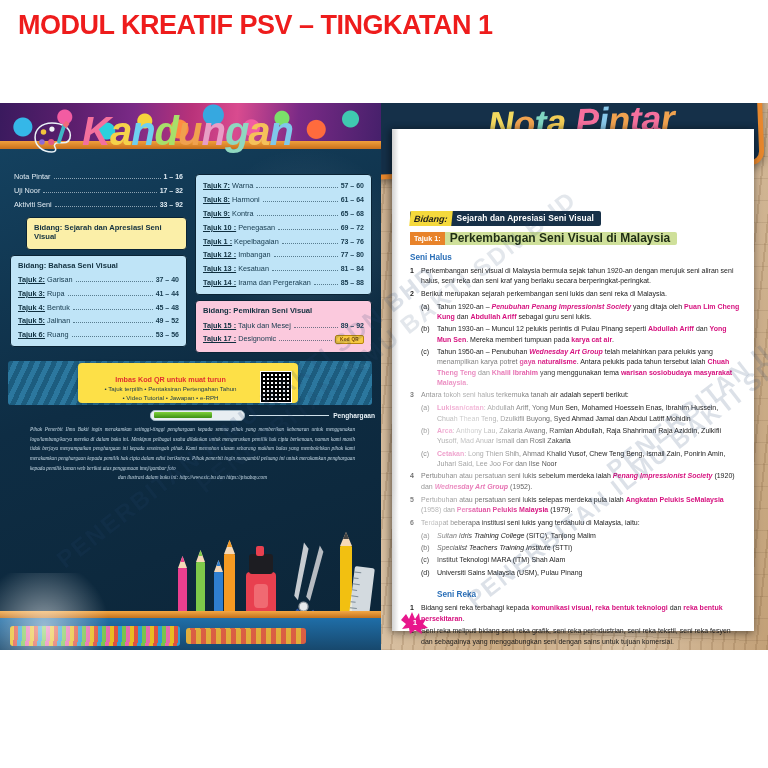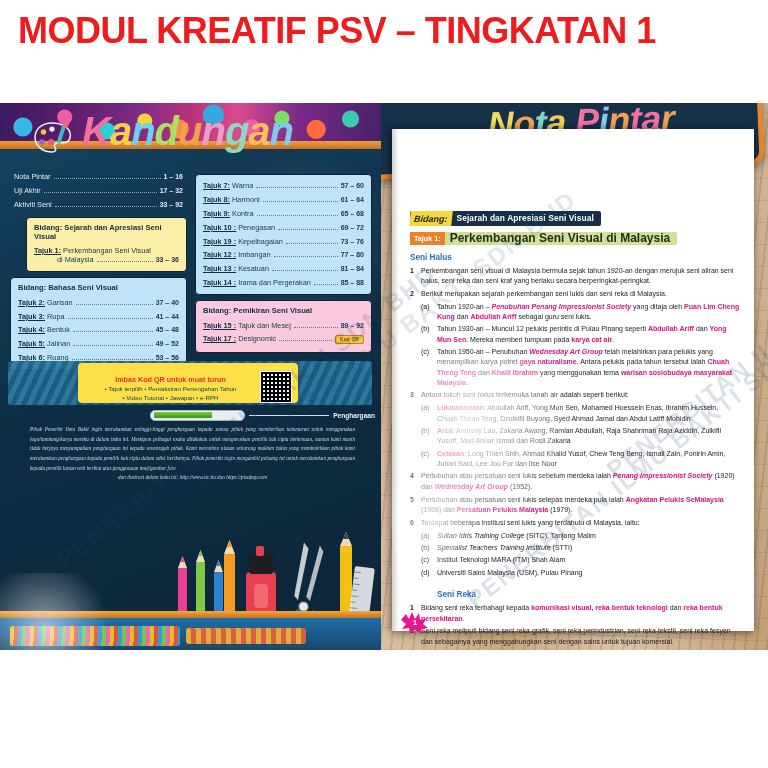--- a/index.html
+++ b/index.html
@@ -3,21 +3,21 @@
 <meta charset="utf-8">
 <style>
   html,body{margin:0;padding:0;background:#ffffff;}
   body{width:768px;height:768px;overflow:hidden;font-family:"Liberation Sans",sans-serif;}
   #stage{position:relative;width:768px;height:768px;background:#fff;}
 
   
   .top-title{
     position:absolute;left:18px;top:10px;
     font-family:"Liberation Sans",sans-serif;
-    font-weight:bold;font-size:36px;letter-spacing:-0.5px;
+    font-weight:bold;font-size:27px;letter-spacing:-0.5px;
     color:#ee1c1c;white-space:nowrap;
   }
 
   
   .spread{position:absolute;left:0;top:103px;width:768px;height:547px;overflow:hidden;background:#0d2133;}
 
   
   .left-page{position:absolute;left:0;top:0;width:381px;height:547px;background:#123852;overflow:hidden;}
   .paint-banner{position:absolute;left:0;top:0;width:381px;height:40px;
     background:
@@ -219,43 +219,33 @@
         <div class="toc-cols">
 
           <div class="col">
             <div id="plainRows">
                 <div class="toc-line">
                   <span class="lbl">Nota Pintar</span>
                   <span class="dots"></span>
                   <span class="pg">1 – 16</span>
                 </div>
                 <div class="toc-line">
-                  <span class="lbl">Uji Akhir</span>
+                  <span class="lbl">Uji Noor</span>
                   <span class="dots"></span>
                   <span class="pg">17 – 32</span>
                 </div>
                 <div class="toc-line">
                   <span class="lbl">Aktiviti Seni</span>
                   <span class="dots"></span>
                   <span class="pg">33 – 92</span>
                 </div>
               </div>
             <div id="leftBoxes">
                 <div class="box yellow">
                   <div class="box-head">Bidang: Sejarah dan Apresiasi Seni Visual</div>
-                  <div>
-                    <div class="toc-line" style="padding-bottom:0;">
-                      <span class="lbl"><b>Tajuk 1:</b> Perkembangan Seni Visual</span>
-                    </div>
-                    <div class="toc-line" style="padding-top:0;padding-left:26px;">
-                      <span class="lbl">di Malaysia</span>
-                      <span class="dots"></span>
-                      <span class="pg">33 – 36</span>
-                    </div>
-                  </div>
                 </div>
                 <div class="box blue">
                   <div class="box-head">Bidang: Bahasa Seni Visual</div>
                   <div class="toc-line">
                     <span class="lbl"><b>Tajuk 2:</b> Garisan</span>
                     <span class="dots"></span>
                     <span class="pg">37 – 40</span>
                   </div>
                   <div class="toc-line">
                     <span class="lbl"><b>Tajuk 3:</b> Rupa</span>
@@ -298,21 +288,21 @@
                     <span class="lbl"><b>Tajuk 9:</b> Kontra</span>
                     <span class="dots"></span>
                     <span class="pg">65 – 68</span>
                   </div>
                   <div class="toc-line">
                     <span class="lbl"><b>Tajuk 10 :</b> Penegasan</span>
                     <span class="dots"></span>
                     <span class="pg">69 – 72</span>
                   </div>
                   <div class="toc-line">
-                    <span class="lbl"><b>Tajuk 19 :</b> Kepelbagaian</span>
+                    <span class="lbl"><b>Tajuk 1 :</b> Kepelbagaian</span>
                     <span class="dots"></span>
                     <span class="pg">73 – 76</span>
                   </div>
                   <div class="toc-line">
                     <span class="lbl"><b>Tajuk 12 :</b> Imbangan</span>
                     <span class="dots"></span>
                     <span class="pg">77 – 80</span>
                   </div>
                   <div class="toc-line">
                     <span class="lbl"><b>Tajuk 13 :</b> Kesatuan</span>

